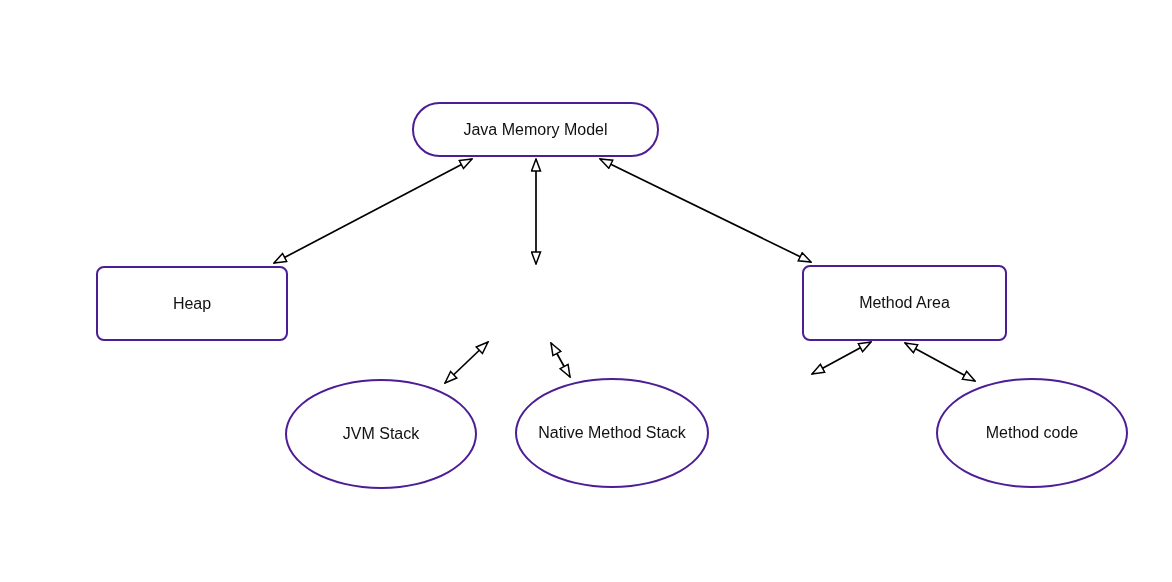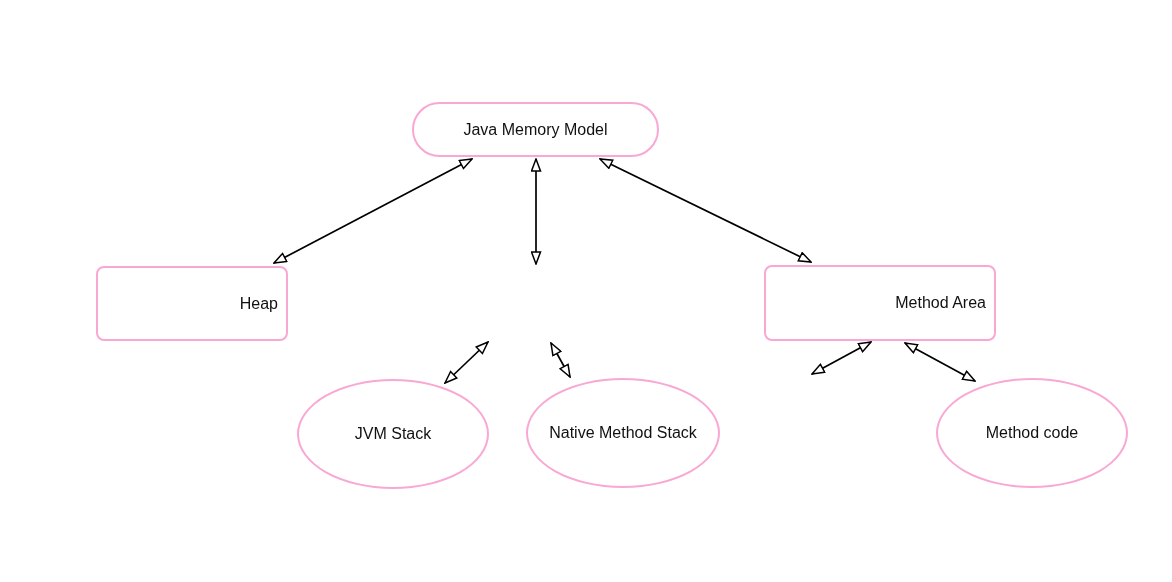--- a/index.html
+++ b/index.html
@@ -19,35 +19,35 @@
     position: absolute;
     left: 0;
     top: 0;
     width: 1172px;
     height: 582px;
   }
   .node {
     position: absolute;
     box-sizing: border-box;
     background: #ffffff;
-    border: 2px solid #f9a8d4;
+    border: 2px solid #4c1d95;
     display: flex;
     align-items: center;
     justify-content: center;
     text-align: center;
     font-size: 16px;
     color: #111111;
     line-height: 1.25;
   }
   .node .node-label {
     display: block;
     padding: 0 8px;
   }
   .pill   { border-radius: 28px; }
-  .rect   { border-radius: 8px; justify-content: flex-end; }
+  .rect   { border-radius: 8px; }
   .oval   { border-radius: 50%; }
   .narrow-label { max-width: 150px; }
 </style>
 </head>
 <body>
 
 <div class="canvas">
 
   <svg class="edges-layer" width="1172" height="582" viewBox="0 0 1172 582" xmlns="http://www.w3.org/2000/svg">
     <defs>
@@ -70,29 +70,29 @@
 
   <div class="node pill" style="left:412px; top:102px; width:247px; height:55px;">
     <span class="node-label">Java Memory Model</span>
   </div>
 
   <div class="node rect" style="left:96px; top:266px; width:192px; height:75px;">
     <span class="node-label">Heap</span>
   </div>
 
 
-  <div class="node rect" style="left:764px; top:265px; width:232px; height:76px;">
+  <div class="node rect" style="left:802px; top:265px; width:205px; height:76px;">
     <span class="node-label">Method Area</span>
   </div>
 
-  <div class="node oval" style="left:297px; top:379px; width:192px; height:110px;">
+  <div class="node oval" style="left:285px; top:379px; width:192px; height:110px;">
     <span class="node-label">JVM Stack</span>
   </div>
 
-  <div class="node oval" style="left:526px; top:378px; width:194px; height:110px;align-items:center;">
+  <div class="node oval" style="left:515px; top:378px; width:194px; height:110px;align-items:center;">
     <span class="node-label">Native Method Stack</span>
   </div>
 
 
   <div class="node oval" style="left:936px; top:378px; width:192px; height:110px;">
     <span class="node-label">Method code</span>
   </div>
 
 </div>
 

